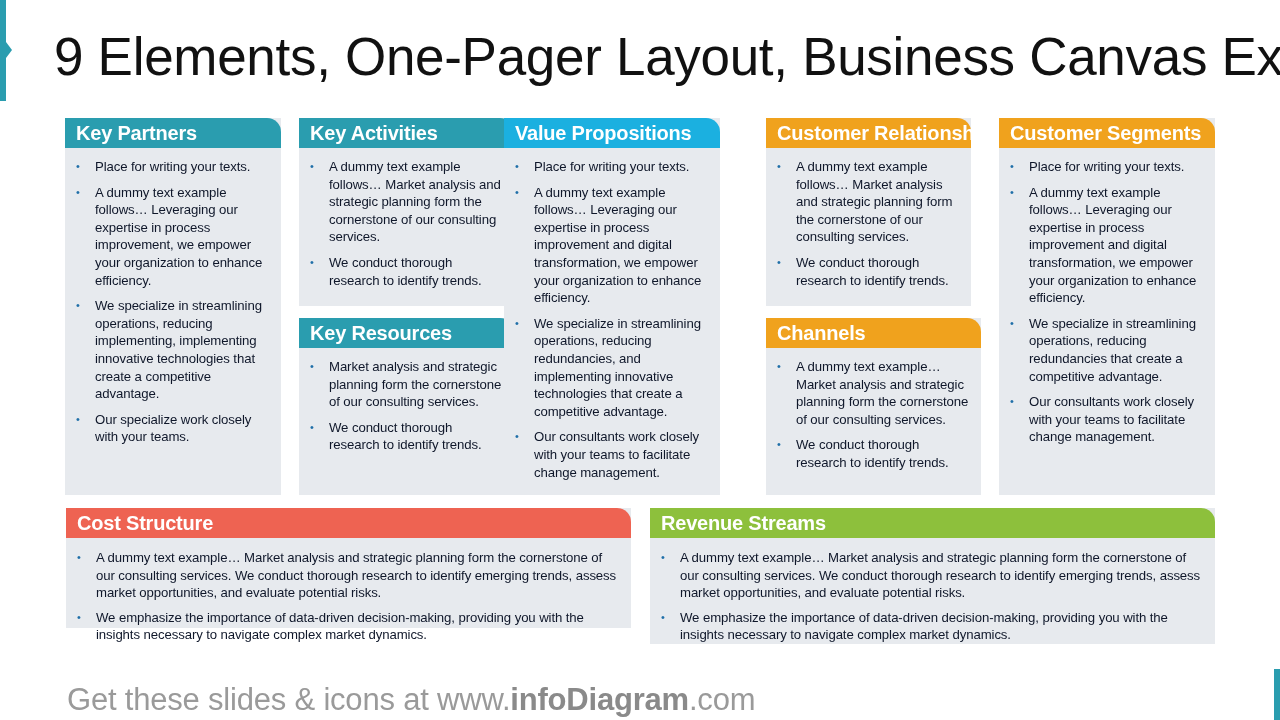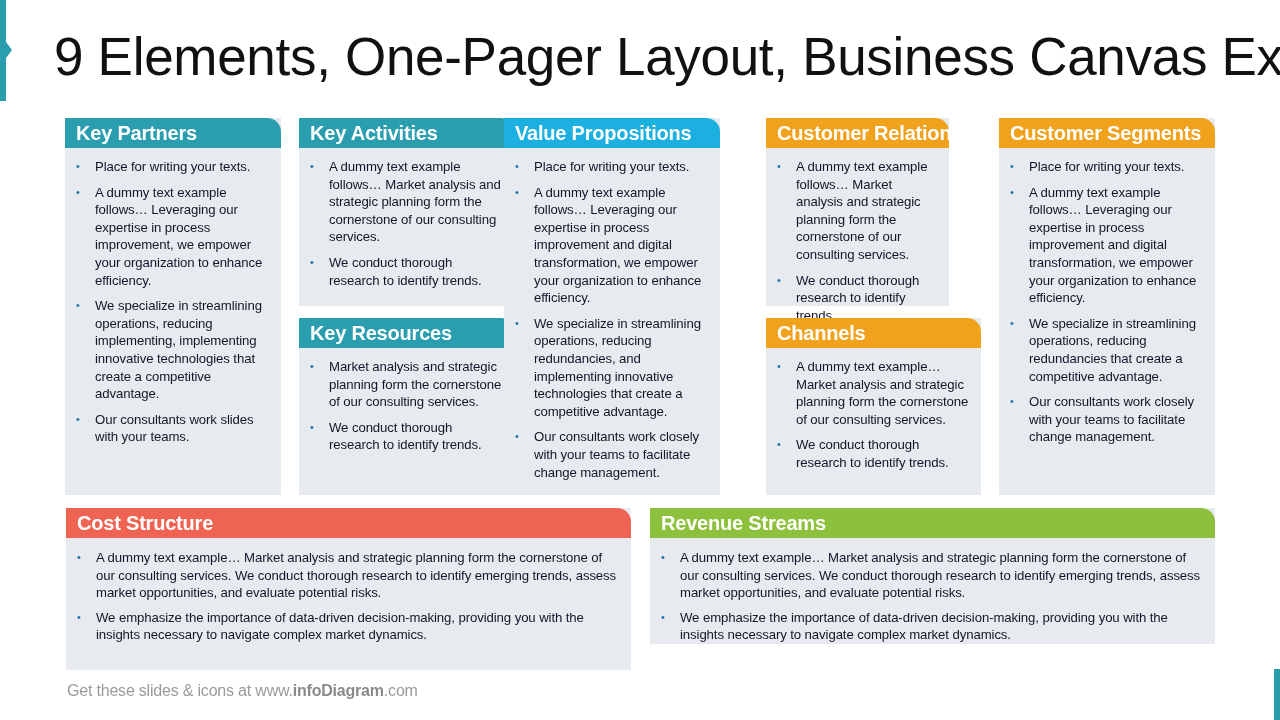--- a/index.html
+++ b/index.html
@@ -19,41 +19,41 @@
     padding-left: 11px; border-top-right-radius: 14px; white-space: nowrap; letter-spacing: -0.2px; }
   .card-body { padding: 10px 8px 8px 10px; }
   .card-body ul { list-style: none; }
   .card-body li { position: relative; padding-left: 20px; font-size: 13.2px; line-height: 17.6px;
     margin-bottom: 8px; color: #0f172a; letter-spacing: -0.1px; }
   .card-body li::before { content: "\2022"; position: absolute; left: 1px; top: 0; color: #1F6FA8; font-size: 11px; }
 
   .wide .card-body { padding: 11px 10px 8px 10px; }
   .wide .card-body li { margin-bottom: 7px; }
 
-  .footer { position: absolute; left: 67px; top: 682px; font-size: 16px; color: #9a9a9a; white-space: nowrap;
+  .footer { position: absolute; left: 67px; top: 682px; font-size: 31px; color: #9a9a9a; white-space: nowrap;
     letter-spacing: -0.2px; }
   .footer b { font-weight: 700; color: #8a8a8a; }
 </style>
 </head>
 <body>
 
 <div class="accent-bar"></div>
 <div class="accent-notch"></div>
 <div class="corner-bar"></div>
 
 <h1 class="title">9 Elements, One-Pager Layout, Business Canvas Example</h1>
 
 <div class="card" style="left:65px; top:118px; width:216px; height:377px;">
   <div class="card-head" style="background:#2A9DAF;">Key Partners</div>
   <div class="card-body">
     <ul>
       <li>Place for writing your texts.</li>
       <li>A dummy text example follows… Leveraging our expertise in process improvement, we empower your organization to enhance efficiency.</li>
       <li>We specialize in streamlining operations, reducing implementing, implementing innovative technologies that create a competitive advantage.</li>
-      <li>Our consultants work slides with your teams.</li>
+      <li>Our specialize work closely with your teams.</li>
     </ul>
   </div>
 </div>
 
 <div class="card" style="left:299px; top:118px; width:215px; height:188px;">
   <div class="card-head" style="background:#2A9DAF;">Key Activities</div>
   <div class="card-body">
     <ul>
       <li>A dummy text example follows… Market analysis and strategic planning form the cornerstone of our consulting services.</li>
       <li>We conduct thorough research to identify trends.</li>
@@ -76,21 +76,21 @@
   <div class="card-body">
     <ul>
       <li>Place for writing your texts.</li>
       <li>A dummy text example follows… Leveraging our expertise in process improvement and digital transformation, we empower your organization to enhance efficiency.</li>
       <li>We specialize in streamlining operations, reducing redundancies, and implementing innovative technologies that create a competitive advantage.</li>
       <li>Our consultants work closely with your teams to facilitate change management.</li>
     </ul>
   </div>
 </div>
 
-<div class="card" style="left:766px; top:118px; width:183px; height:188px;">
+<div class="card" style="left:766px; top:118px; width:205px; height:188px;">
   <div class="card-head" style="background:#F0A21D;">Customer Relationships</div>
   <div class="card-body">
     <ul>
       <li>A dummy text example follows… Market analysis and strategic planning form the cornerstone of our consulting services.</li>
       <li>We conduct thorough research to identify trends.</li>
     </ul>
   </div>
 </div>
 
 <div class="card" style="left:766px; top:318px; width:215px; height:177px;">
@@ -108,21 +108,21 @@
   <div class="card-body">
     <ul>
       <li>Place for writing your texts.</li>
       <li>A dummy text example follows… Leveraging our expertise in process improvement and digital transformation, we empower your organization to enhance efficiency.</li>
       <li>We specialize in streamlining operations, reducing redundancies that create a competitive advantage.</li>
       <li>Our consultants work closely with your teams to facilitate change management.</li>
     </ul>
   </div>
 </div>
 
-<div class="card wide" style="left:66px; top:508px; width:565px; height:162px;">
+<div class="card wide" style="left:66px; top:508px; width:565px; height:120px;">
   <div class="card-head" style="background:#EE6352;">Cost Structure</div>
   <div class="card-body">
     <ul>
       <li>A dummy text example… Market analysis and strategic planning form the cornerstone of our consulting services. We conduct thorough research to identify emerging trends, assess market opportunities, and evaluate potential risks.</li>
       <li>We emphasize the importance of data-driven decision-making, providing you with the insights necessary to navigate complex market dynamics.</li>
     </ul>
   </div>
 </div>
 
 <div class="card wide" style="left:650px; top:508px; width:565px; height:136px;">

